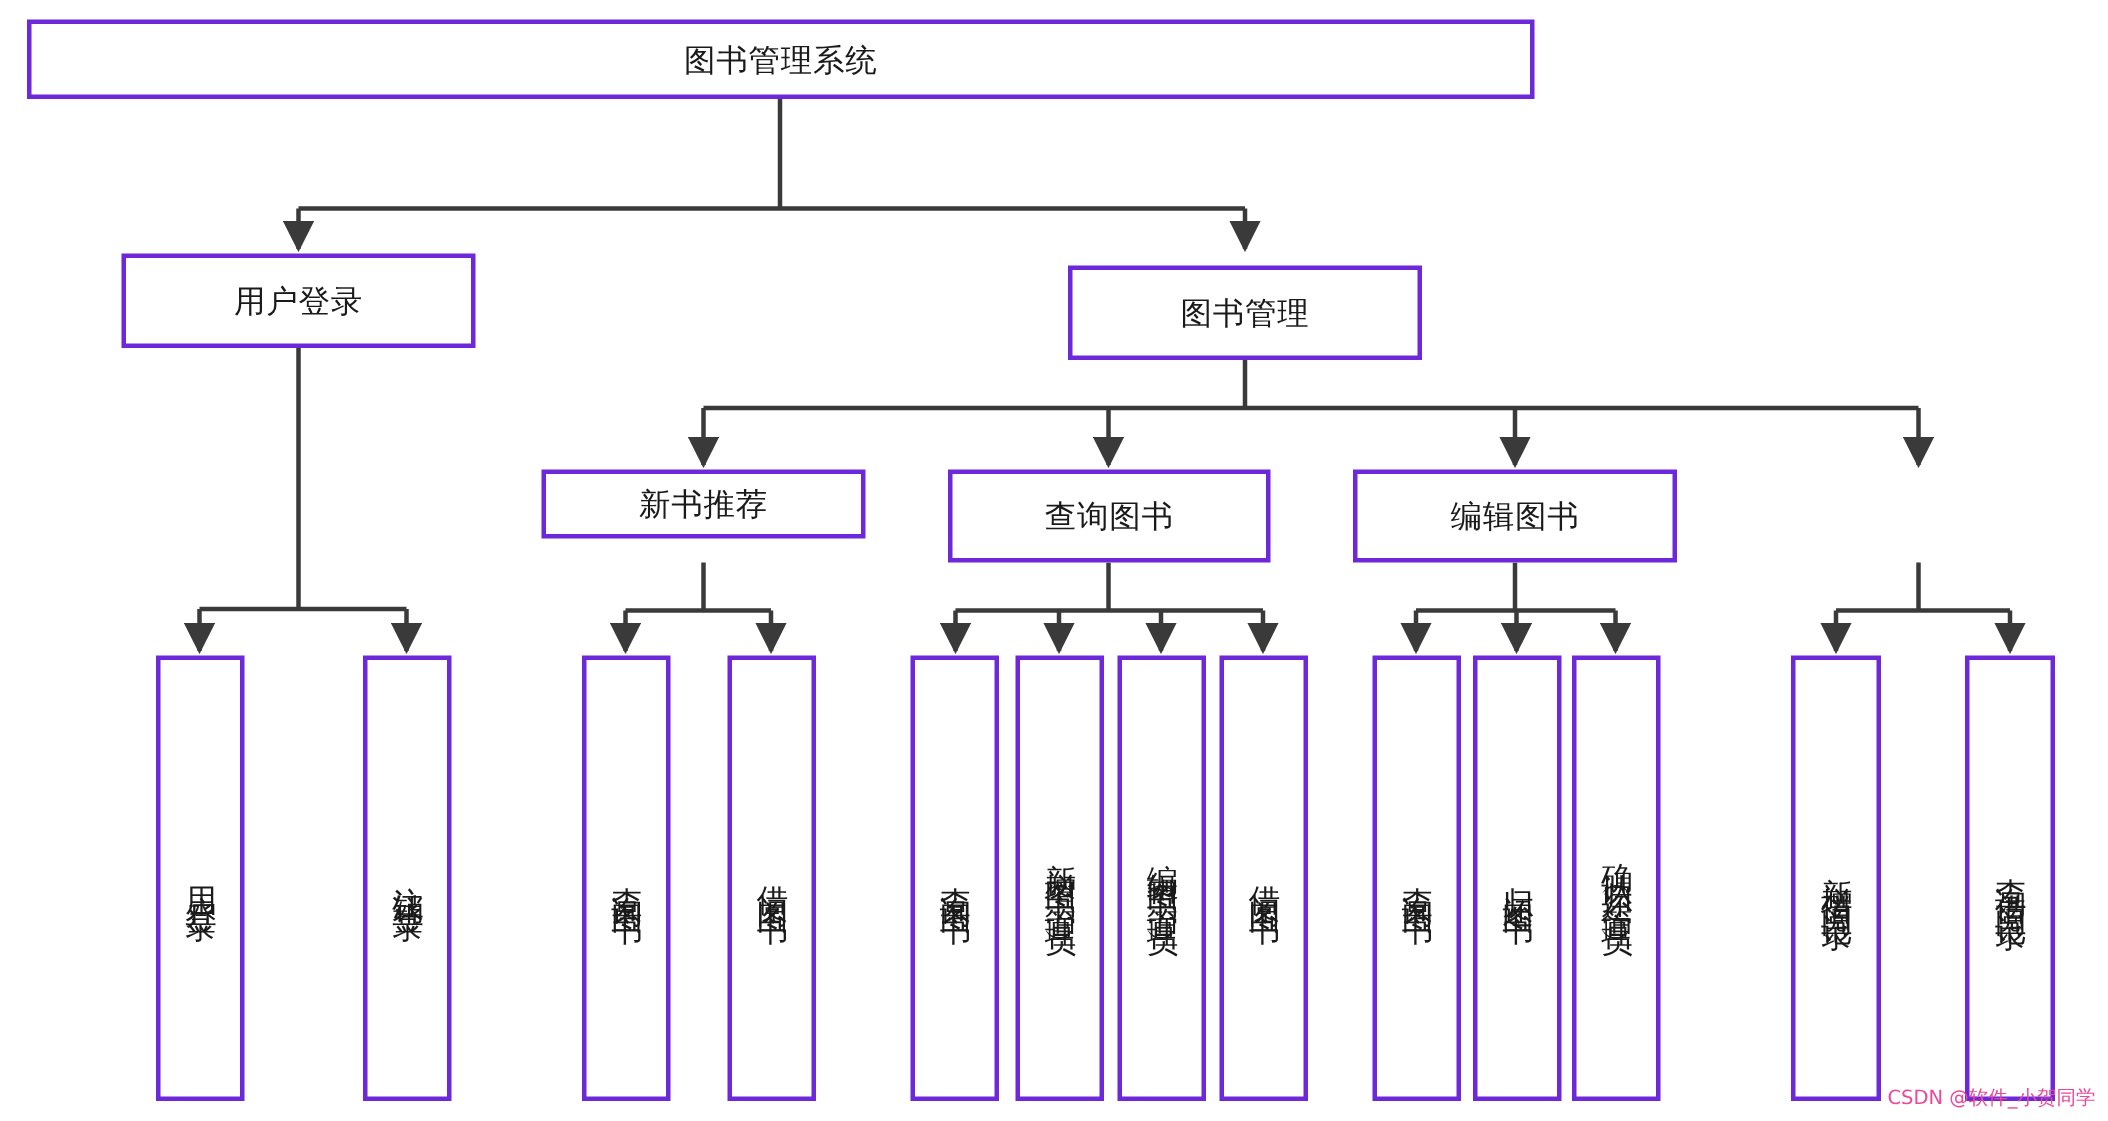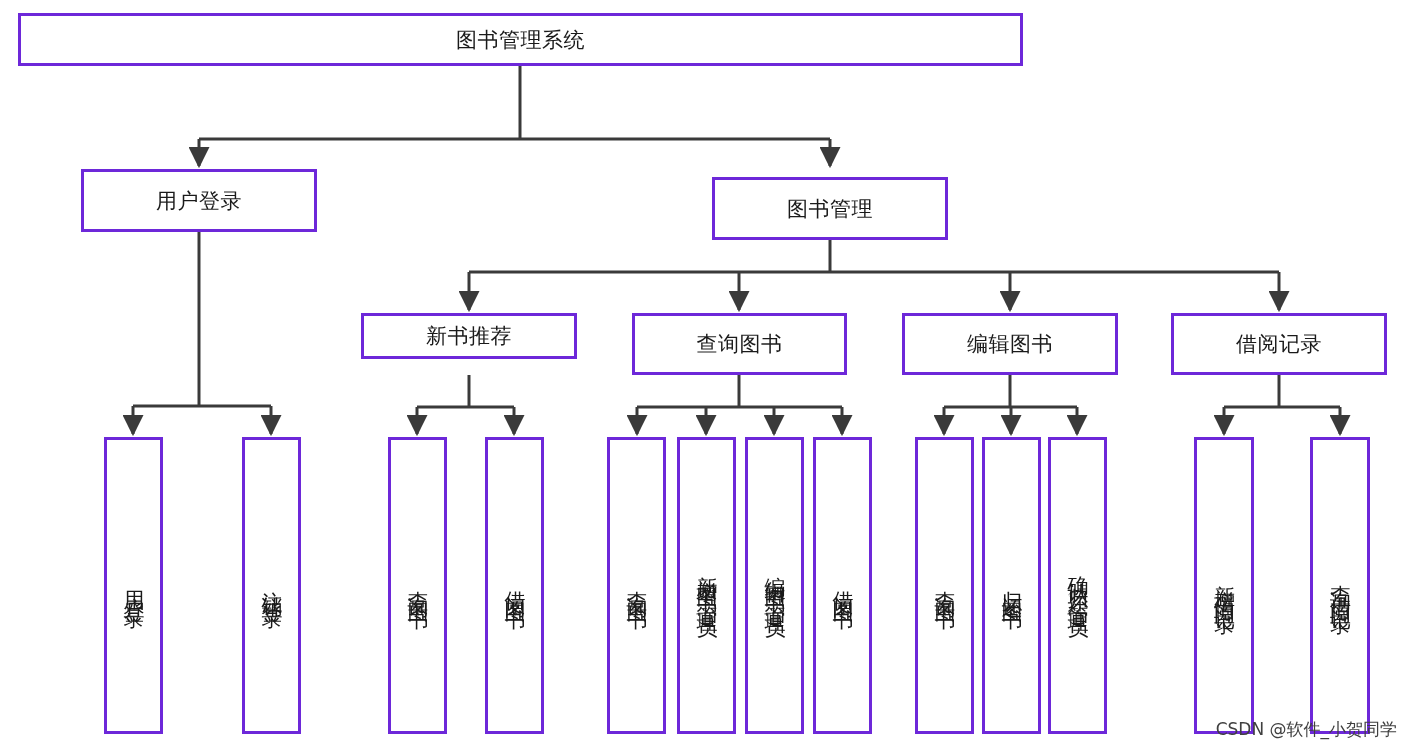--- a/index.html
+++ b/index.html
@@ -54,22 +54,22 @@
     text-align: center;
   }
   .node.vert .label {
     writing-mode: vertical-rl;
     text-orientation: upright;
   }
   #watermark {
     position: absolute;
     right: 8px;
     bottom: 6px;
-    font-size: 17px;
-    color: #404040;
+    font-size: 13px;
+    color: #ec4899;
     white-space: nowrap;
     pointer-events: none;
   }
 </style>
 </head>
 <body>
 
 <div id="diagram-root">
 
   <svg id="edges" viewBox="0 0 1405 747">
@@ -135,23 +135,20 @@
 
   <div class="node horiz" style="left:361px; top:313px; width:216px; height:46px;">
     <span class="label">新书推荐</span>
   </div>
   <div class="node horiz" style="left:632px; top:313px; width:215px; height:62px;">
     <span class="label">查询图书</span>
   </div>
   <div class="node horiz" style="left:902px; top:313px; width:216px; height:62px;">
     <span class="label">编辑图书</span>
   </div>
-  <div class="node horiz" style="left:1171px; top:313px; width:216px; height:62px;">
-    <span class="label">借阅记录</span>
-  </div>
 
   <div class="node vert" style="left:104px; top:437px; width:59px; height:297px;">
     <span class="label">用户登录</span>
   </div>
   <div class="node vert" style="left:242px; top:437px; width:59px; height:297px;">
     <span class="label">注销登录</span>
   </div>
 
   <div class="node vert" style="left:388px; top:437px; width:59px; height:297px;">
     <span class="label">查询图书</span>

